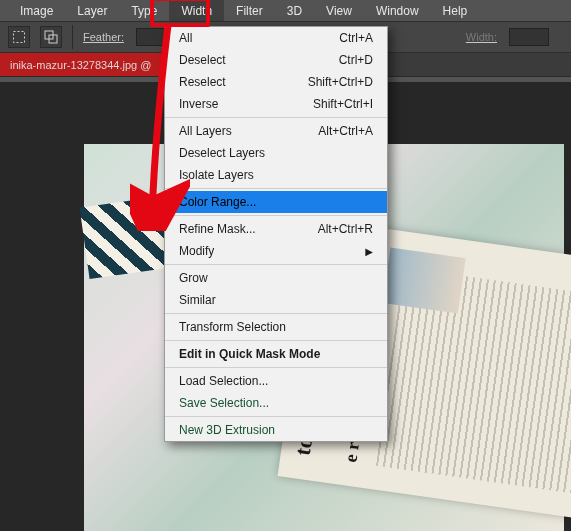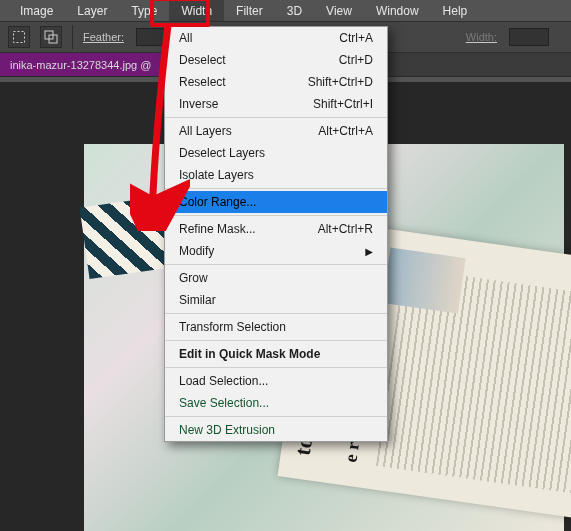--- a/index.html
+++ b/index.html
@@ -12,21 +12,21 @@
   .toolbar .tbtn { width:22px; height:22px; background:#3a3a3a; border:1px solid #2a2a2a; display:flex; align-items:center; justify-content:center; }
   .toolbar .tbtn svg { stroke:#cfcfcf; fill:none; }
   .toolbar .field { display:flex; align-items:center; gap:12px;text-decoration:underline;}
   .toolbar .field input { width:40px; height:18px; background:#333; border:1px solid #222; color:#ccc; font-size:11px; padding:0 19px;}
   .toolbar .sep { width:1px; height:24px; background:#2a2a2a; }
   .toolbar .cbwrap { display:flex; align-items:center; gap:4px;}
   .toolbar .cb { width:12px; height:12px; border:1px solid #888; display:inline-block;}
   .toolbar .disabled { color:#7a7a7a; }
 
   .tabbar { height:24px; background:#3b3b3b; border-bottom:1px solid #2a2a2a; display:flex; align-items:center; }
-  .tabbar .tab { color:#d9d9d9; font-size:11px; padding:0 10px; height:100%; display:flex; align-items:center; background:#701a75;}
+  .tabbar .tab { color:#d9d9d9; font-size:11px; padding:0 10px; height:100%; display:flex; align-items:center; background:#b91c1c;}
   .canvas-area { position:absolute; top:82px; left:0; right:0; bottom:0; background:#272727; }
   .photo { position:absolute; left:84px; top:62px; width:480px; height:387px; background:linear-gradient(135deg,#cfe1d7 0%, #e8dfe2 30%, #b9cfc3 55%, #ece7dc 100%);} 
   .photo .stripes { position:absolute; left:0; top:55px; width:120px; height:72px; background:repeating-linear-gradient(50deg,#163a47 0 10px,#f4f0e6 10px 20px); transform:rotate(-8deg); }
   .photo .paper { position:absolute; right:-30px; bottom:-10px; width:260px; height:340px; background:#eee9dd; transform:rotate(-82deg); box-shadow:0 0 8px rgba(0,0,0,.25);} 
   .photo .paper .head { position:absolute; left:24px; top:10px; right:18px; font-family:"Times New Roman", serif; font-weight:700; color:#1b1b1b; font-size:22px; line-height:1.05;}
   .photo .paper .sub { position:absolute; left:24px; top:60px; right:18px; font-family:"Times New Roman", serif; font-weight:700; color:#1b1b1b; font-size:18px;}
   .photo .paper .col { position:absolute; left:24px; top:96px; width:200px; height:220px; background:repeating-linear-gradient(#c6c0b3 0 2px, transparent 2px 7px);} 
   .photo .paper .pic { position:absolute; right:18px; top:80px; width:56px; height:76px; background:linear-gradient(#9fb9c9,#e0d5c6);} 
 
   

